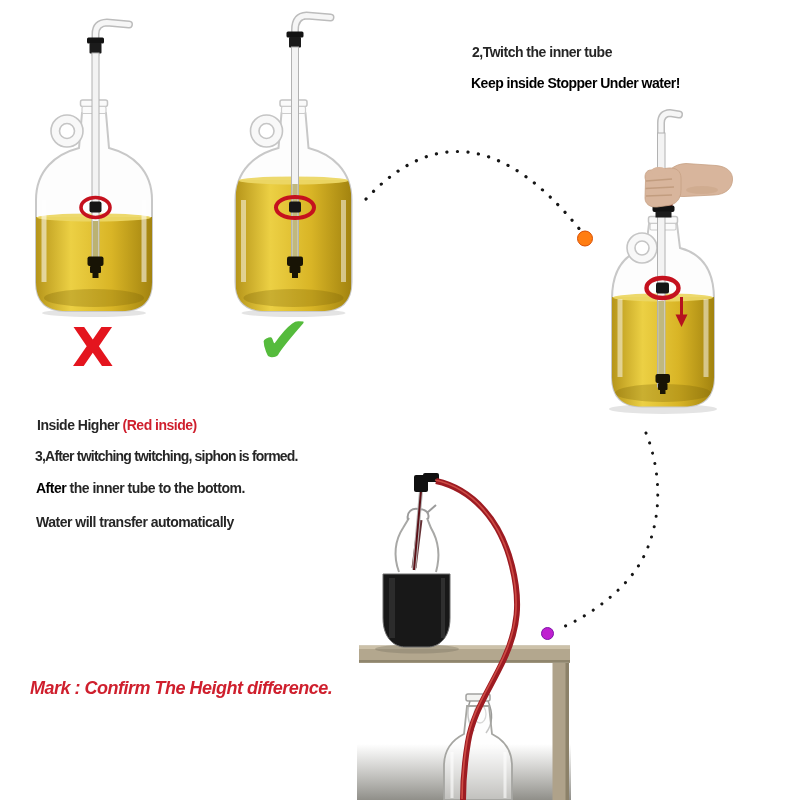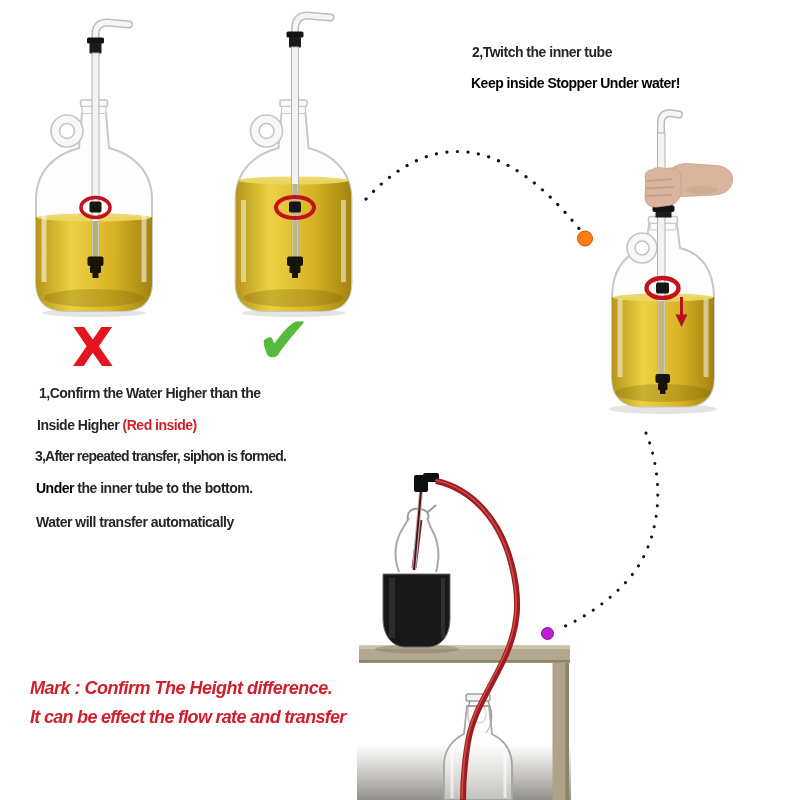--- a/index.html
+++ b/index.html
@@ -177,26 +177,24 @@
     <path d="M435,480 C472,488 500,520 511,565 C520,601 517,628 503,658 C488,690 472,711 467,741 C463,765 462,782 462,799" fill="none" stroke="#d9574e" stroke-width="1.6" opacity="0.8"></path>
   </g>
 </svg>
 
 <div class="txt t19 dark" style="left:472px;top:44px;">2,Twitch the inner tube</div>
 <div class="txt t19 blue" style="left:471px;top:75px;">Keep inside Stopper Under water!</div>
 
 <div class="wrong-mark">X</div>
 <div class="check-mark">✔</div>
 
-<div class="txt t19 dark" style="left:39px;top:385px;">1,Confirm the Water Higher than the</div>
 <div class="txt t19" style="left:37px;top:417px;">
   <span class="dark">Inside Higher </span><span class="red">(Red inside)</span>
 </div>
-<div class="txt t19 dark" style="left:35px;top:448px;letter-spacing:-0.8px;">3,After repeated transfer, siphon is formed.</div>
+<div class="txt t19 dark" style="left:35px;top:448px;letter-spacing:-0.8px;">3,After twitching twitching, siphon is formed.</div>
 <div class="txt t19" style="left:36px;top:480px;">
-  <span class="blue">Under</span><span class="dark"> the inner tube to the bottom.</span>
+  <span class="blue">After</span><span class="dark"> the inner tube to the bottom.</span>
 </div>
 <div class="txt t19 dark" style="left:36px;top:514px;">Water will transfer automatically</div>
 
 <div class="txt t18 red" style="left:30px;top:678px;">Mark : Confirm The Height difference.</div>
-<div class="txt t18 red" style="left:30px;top:707px;letter-spacing:-0.7px;">It can be effect the flow rate and transfer</div>
 
 </div>
 
 </body></html>

